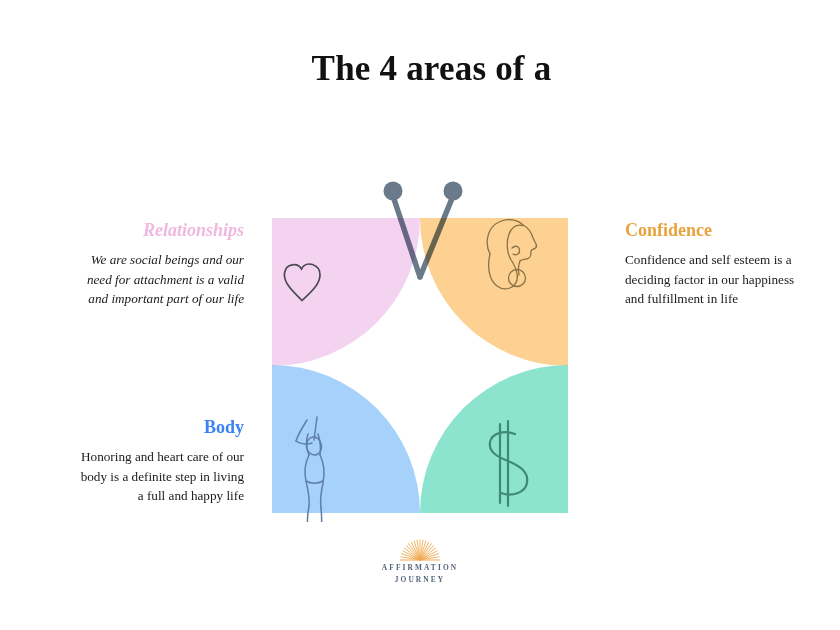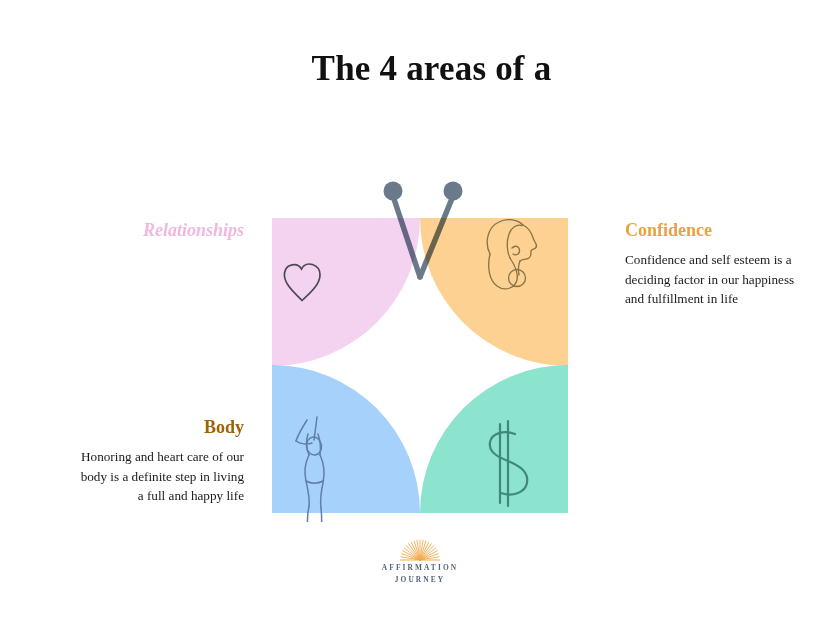--- a/index.html
+++ b/index.html
@@ -90,29 +90,30 @@
 </style>
 </head>
 <body>
 
 <div id="title-block">
   <div class="title-line">The 4 areas of a</div>
 </div>
 
 <div class="text-block block-left" id="block-relationships">
   <div class="block-heading" style="color:#f0b8e0">Relationships</div>
+  <div class="block-body">We are social beings and our need for attachment is a valid and important part of our life</div>
 </div>
 
 <div class="text-block block-right" id="block-confidence">
   <div class="block-heading" style="color:#e8a33c">Confidence</div>
   <div class="block-body">Confidence and self esteem  is a deciding factor in our happiness and fulfillment in life</div>
 </div>
 
 <div class="text-block block-left" id="block-body">
-  <div class="block-heading" style="color:#a16207">Body</div>
+  <div class="block-heading" style="color:#3b82f6">Body</div>
   <div class="block-body">Honoring and heart care of our body is a definite step in living a full and happy life</div>
 </div>
 
 <div class="text-block block-right" id="block-money">
 </div>
 
 <div id="petal-diagram">
   <svg width="336" height="350" viewBox="0 0 336 350" xmlns="http://www.w3.org/2000/svg">
     <defs>
 

